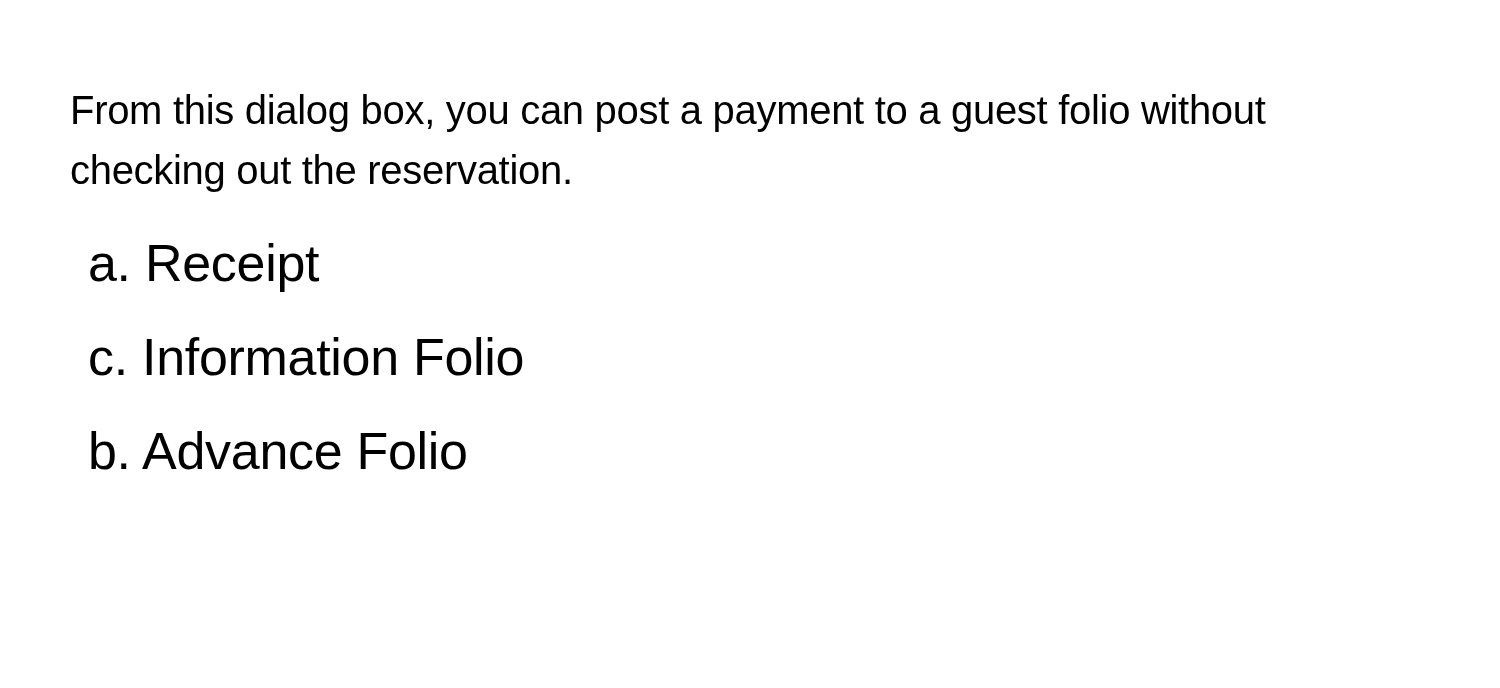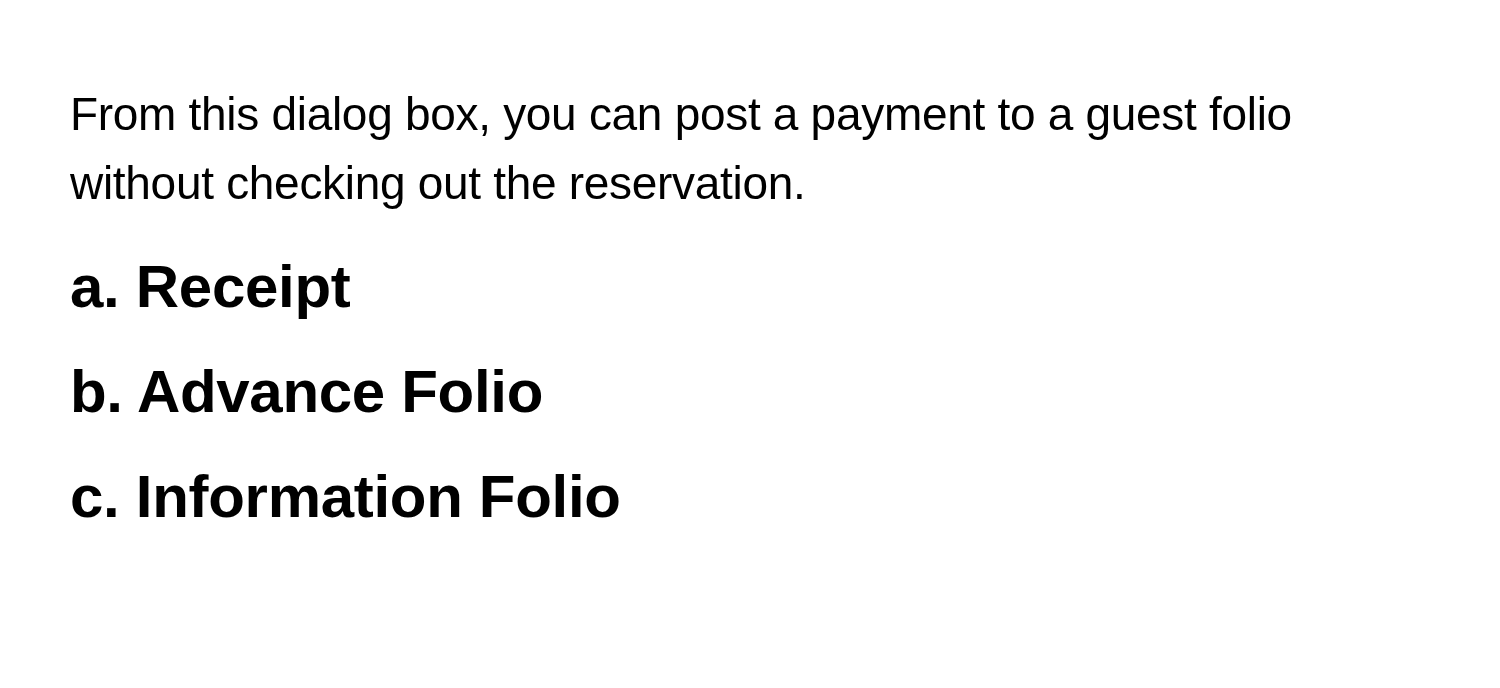--- a/index.html
+++ b/index.html
@@ -9,49 +9,50 @@
     }
     body {
       width: 1500px;
       height: 688px;
       background: #ffffff;
       font-family: -apple-system, BlinkMacSystemFont, "Segoe UI", Helvetica, Arial, sans-serif;
       color: #000000;
       padding: 80px 70px;
     }
     .question-text {
-      font-size: 46px;
+      font-size: 40px;
       line-height: 1.5;
       font-weight: 400;
       margin-bottom: 28px;
       letter-spacing: -0.3px;
     }
     .options {
       display: flex;
       flex-direction: column;
       gap: 24px;
     }
     .option {
-      font-size: 60px;
+      font-size: 52px;
       line-height: 1.35;
-      font-weight: 700;
+      font-weight: 400;
       letter-spacing: -0.3px;
+      margin-left: 18px;
     }
   </style>
 </head>
 <body>
 
 <div class="question-text">From this dialog box, you can post a payment to a guest folio without checking out the reservation.</div>
 
 <div class="options">
   <div class="option">
     <span>a.</span>
     <span>Receipt</span>
   </div>
   <div class="option">
+    <span>c.</span>
+    <span>Information Folio</span>
+  </div>
+  <div class="option">
     <span>b.</span>
     <span>Advance Folio</span>
-  </div>
-  <div class="option">
-    <span>c.</span>
-    <span>Information Folio</span>
   </div>
 </div>
 
 </body></html>

